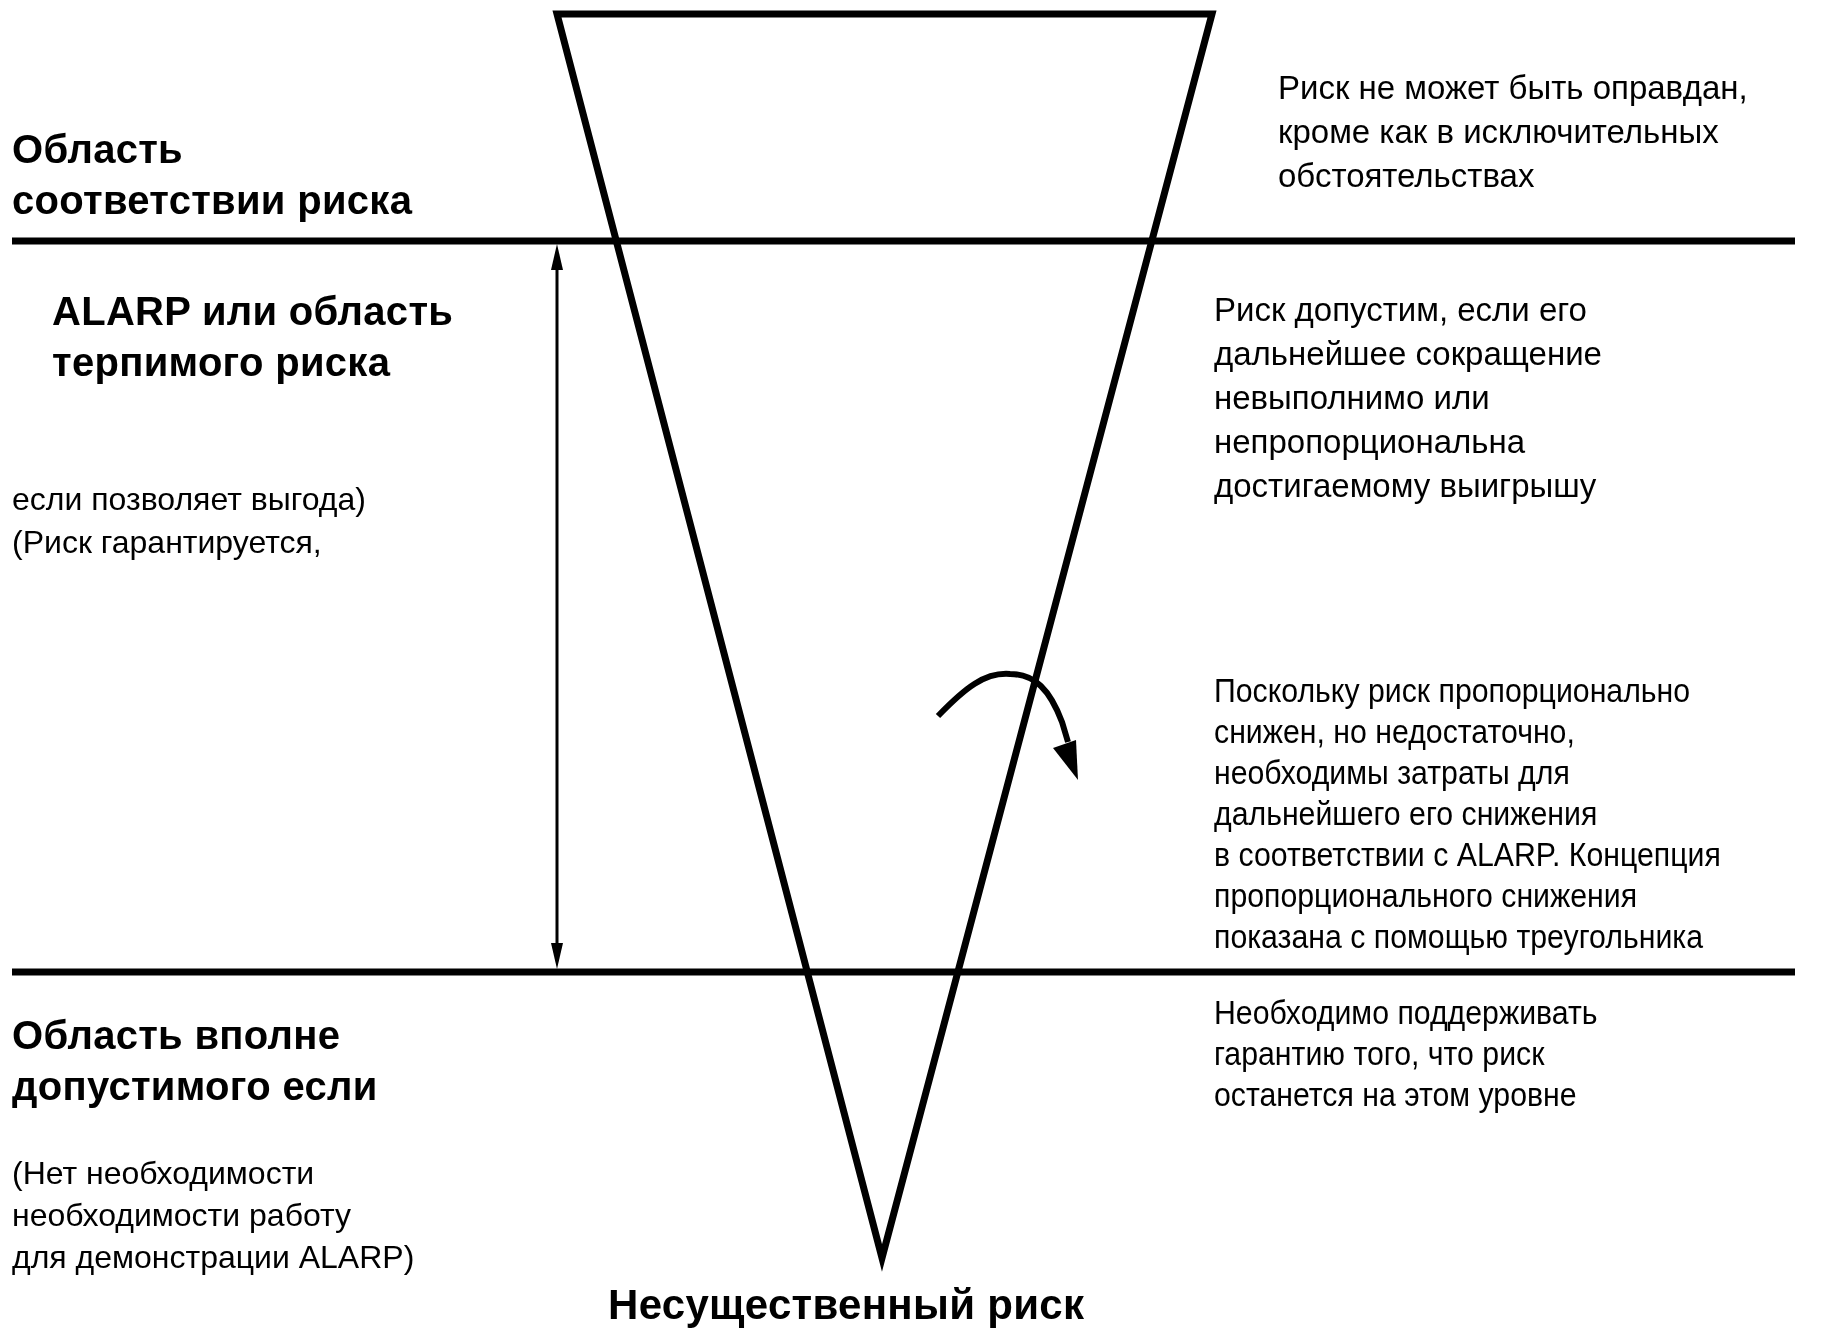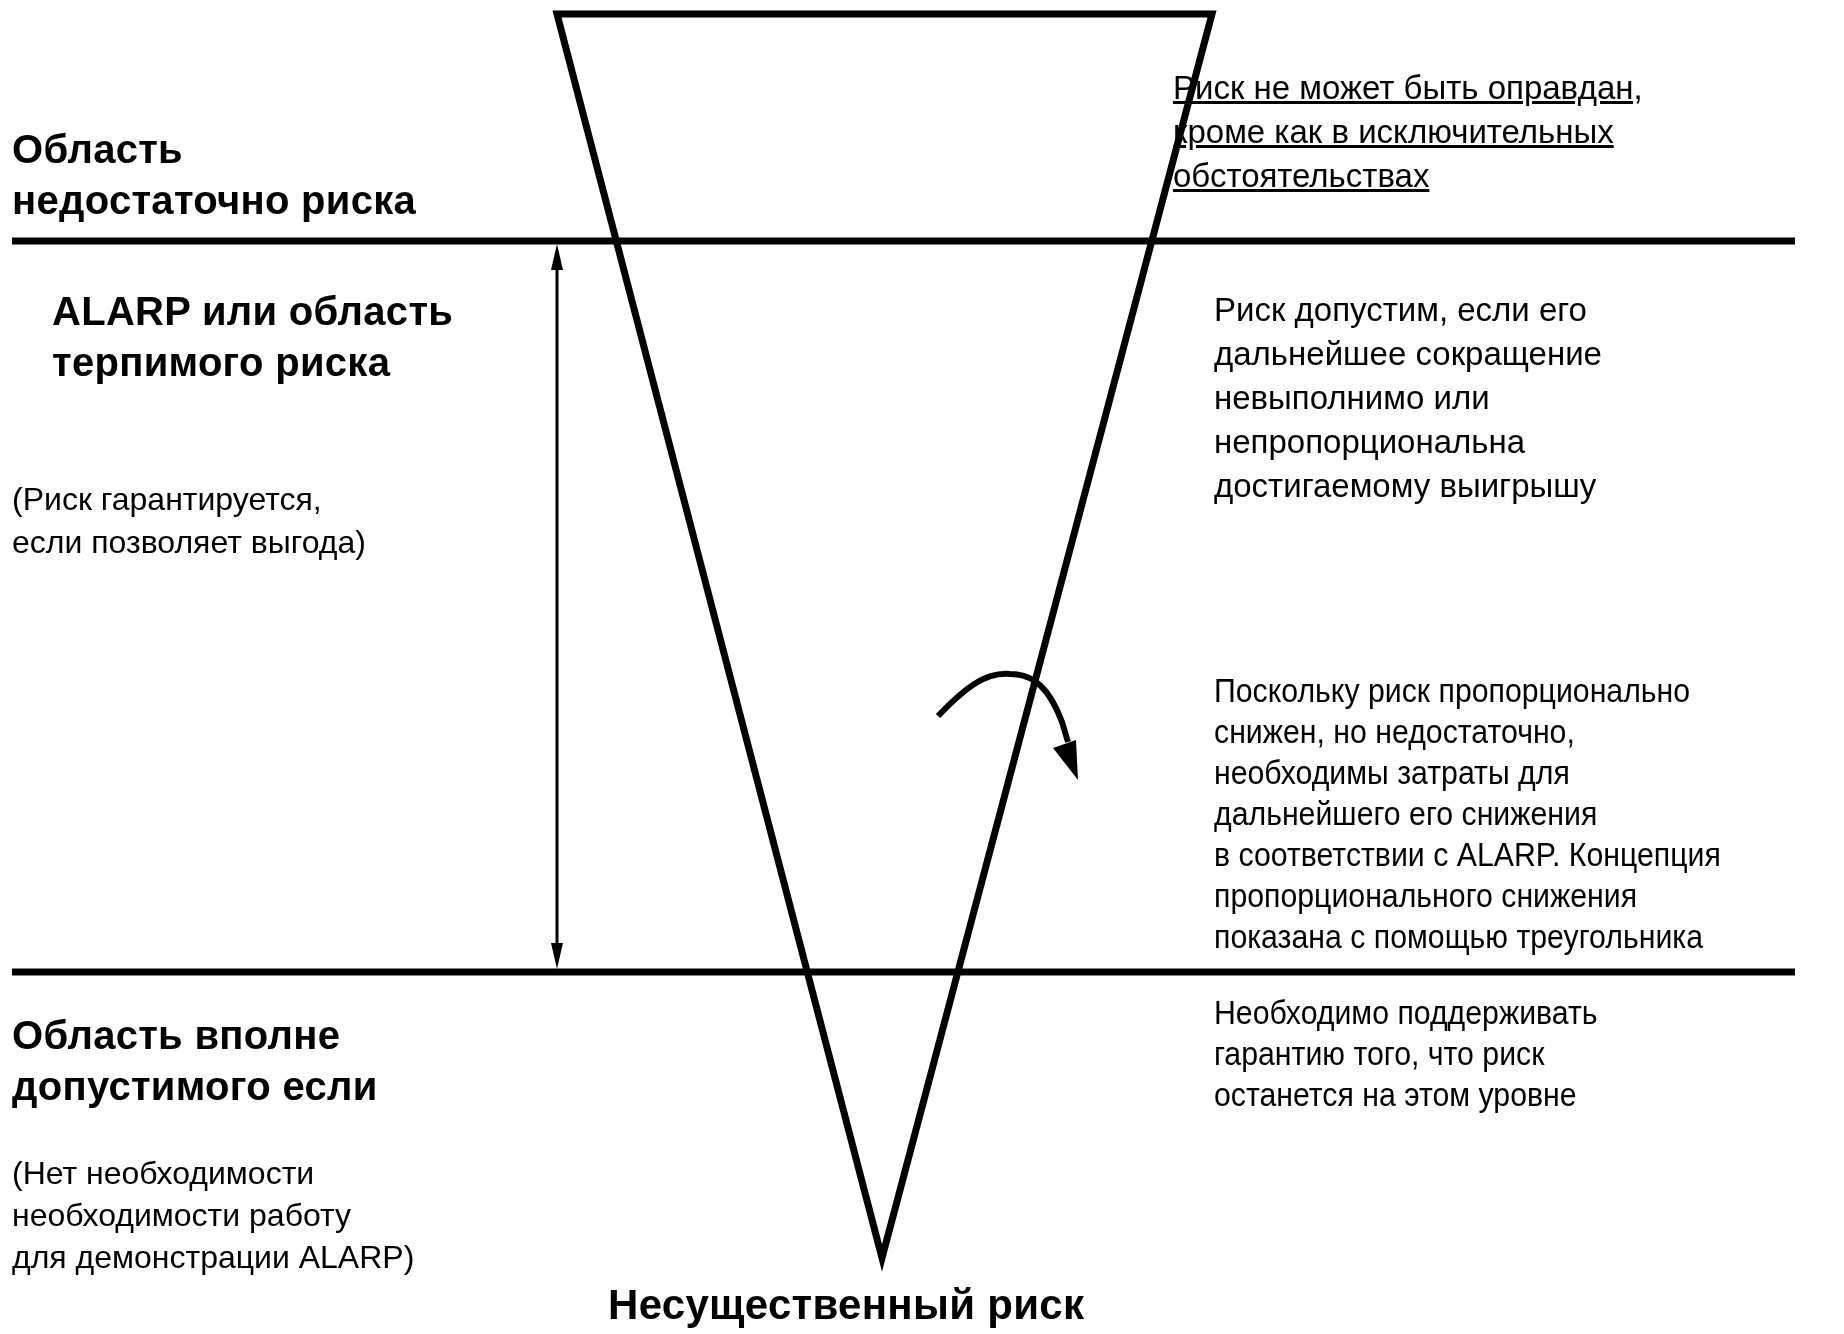--- a/index.html
+++ b/index.html
@@ -34,43 +34,43 @@
   </g>
 
   <g>
     <path d="M938,716 C965,688 985,672 1010,674 C1035,674 1050,690 1062,722 L1068,742" fill="none" stroke="#000" stroke-width="6"></path>
     <polygon points="1053,748 1078,780 1076,740" fill="#000"></polygon>
   </g>
 </svg>
 
 <div class="txt bold" style="left:12px; top:124px;">
   <span class="line">Область</span>
-  <span class="line">недостаточно риска</span>
+  <span class="line">соответствии риска</span>
 </div>
 
 <div class="txt bold" style="left:12px; top:286px;margin-left:40px;">
   <span class="line">ALARP или область</span>
   <span class="line">терпимого риска</span>
 </div>
 <div class="txt reg" style="left:12px; top:478px; font-size:32px; line-height:43px;">
+  <span class="line">если позволяет выгода)</span>
   <span class="line">(Риск гарантируется,</span>
-  <span class="line">если позволяет выгода)</span>
 </div>
 
 <div class="txt bold" style="left:12px; top:1010px;">
   <span class="line">Область вполне</span>
   <span class="line">допустимого если</span>
 </div>
 <div class="txt reg" style="left:12px; top:1152px; font-size:32px; line-height:42px;">
   <span class="line">(Нет необходимости</span>
   <span class="line">необходимости работу</span>
   <span class="line">для демонстрации ALARP)</span>
 </div>
 
-<div class="txt reg" style="left:1173px; top:66px;text-decoration:underline;">
+<div class="txt reg" style="left:1278px; top:66px;">
   <span class="line">Риск не может быть оправдан,</span>
   <span class="line">кроме как в исключительных</span>
   <span class="line">обстоятельствах</span>
 </div>
 
 <div class="txt reg" style="left:1214px; top:288px;">
   <span class="line">Риск допустим, если его</span>
   <span class="line">дальнейшее сокращение</span>
   <span class="line">невыполнимо или</span>
   <span class="line">непропорциональна</span>

